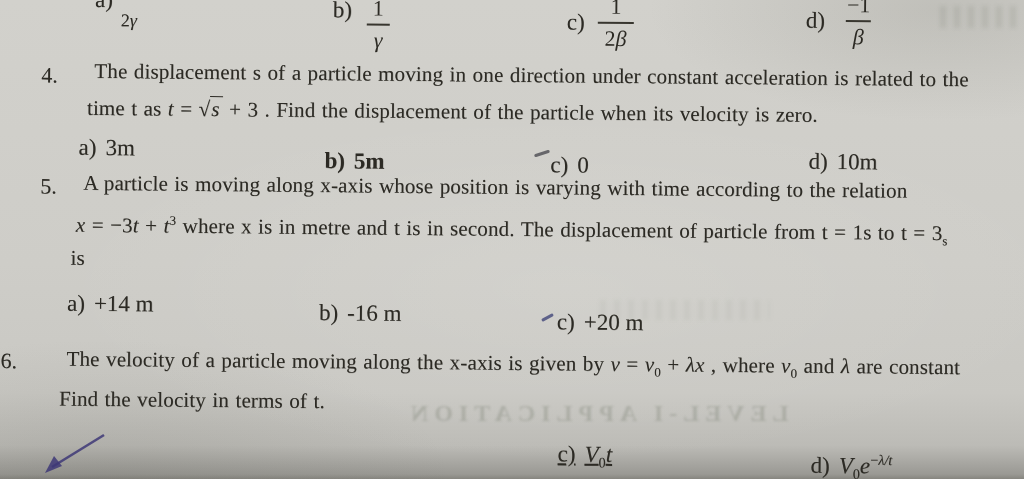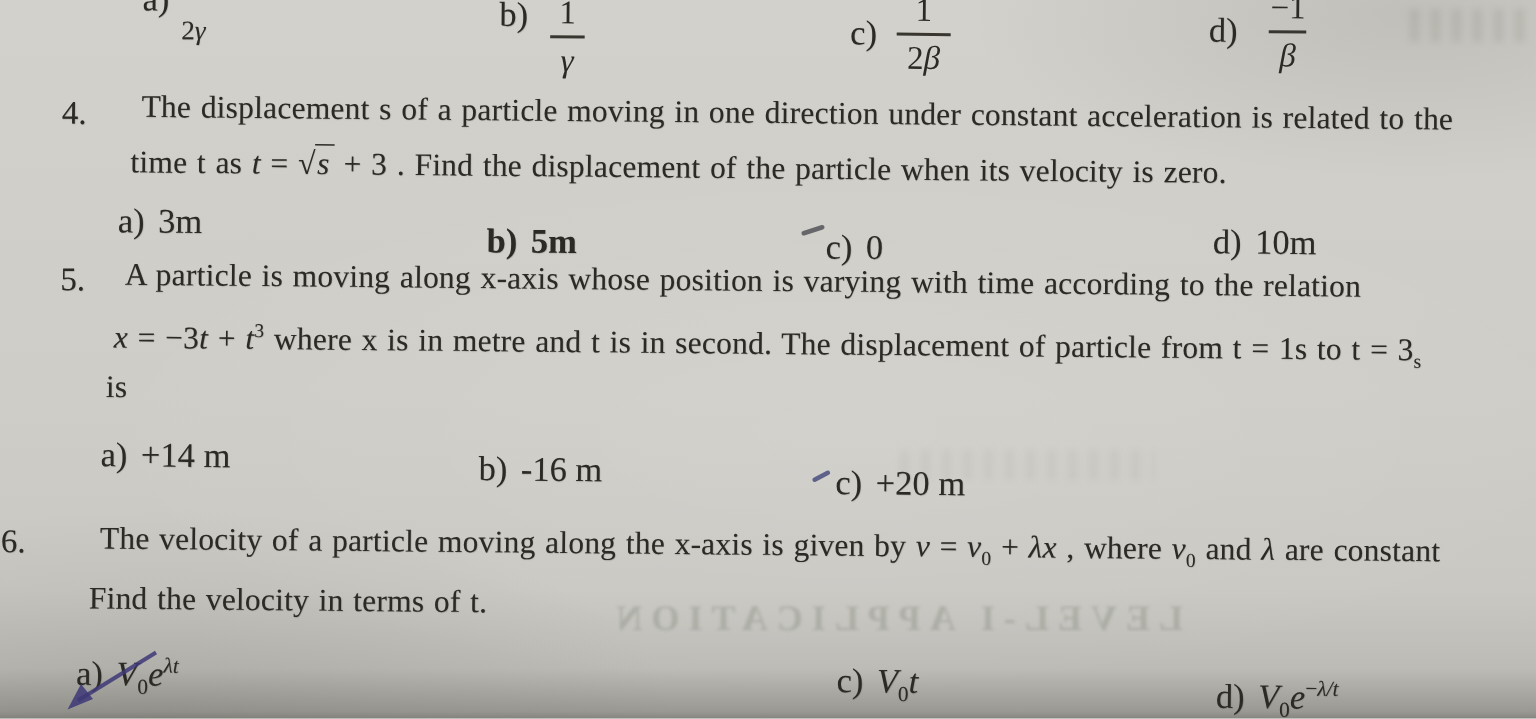--- a/index.html
+++ b/index.html
@@ -92,24 +92,21 @@
     <span class="olabel">b)</span><span>-16 m</span>
   </div>
   <div class="abs opt" style="left:560px;top:304px;">
     <span class="olabel">c)</span><span>+20 m</span>
   </div>
 
   <span class="abs qnum" style="left:4px;top:348px;">6.</span>
   <div class="abs qtext" style="left:70px;top:346px;">The velocity of a particle moving along the x-axis is given by <i>v</i> = <i>v</i><sub>0</sub> + <i>λx</i> , where <i>v</i><sub>0</sub> and <i>λ</i> are constant</div>
   <div class="abs qtext" style="left:63px;top:386px;">Find the velocity in terms of t.</div>
 
-  <div class="abs opt" style="left:55px;top:435px;">
-    <span class="olabel">a)</span><span><i>V</i><sub>0</sub><i>e</i><sup><i>λt</i></sup></span>
-  </div>
-  <div class="abs opt" style="left:562px;top:436px;">
+  <div class="abs opt" style="left:562px;top:436px;text-decoration:underline;">
     <span class="olabel">c)</span><span><i>V</i><sub>0</sub><i>t</i></span>
   </div>
   <div class="abs opt" style="left:815px;top:443px;">
     <span class="olabel">d)</span><span><i>V</i><sub>0</sub><i>e</i><sup>−<i>λ/t</i></sup></span>
   </div>
 </div>
 
 <span class="ghost" style="left:405px;top:400px;">LEVEL-I APPLICATION</span>
 <div class="smudge" style="left:940px;top:6px;width:78px;height:22px;"></div>
 <div class="smudge" style="left:600px;top:300px;width:170px;height:20px;opacity:.5;"></div>

